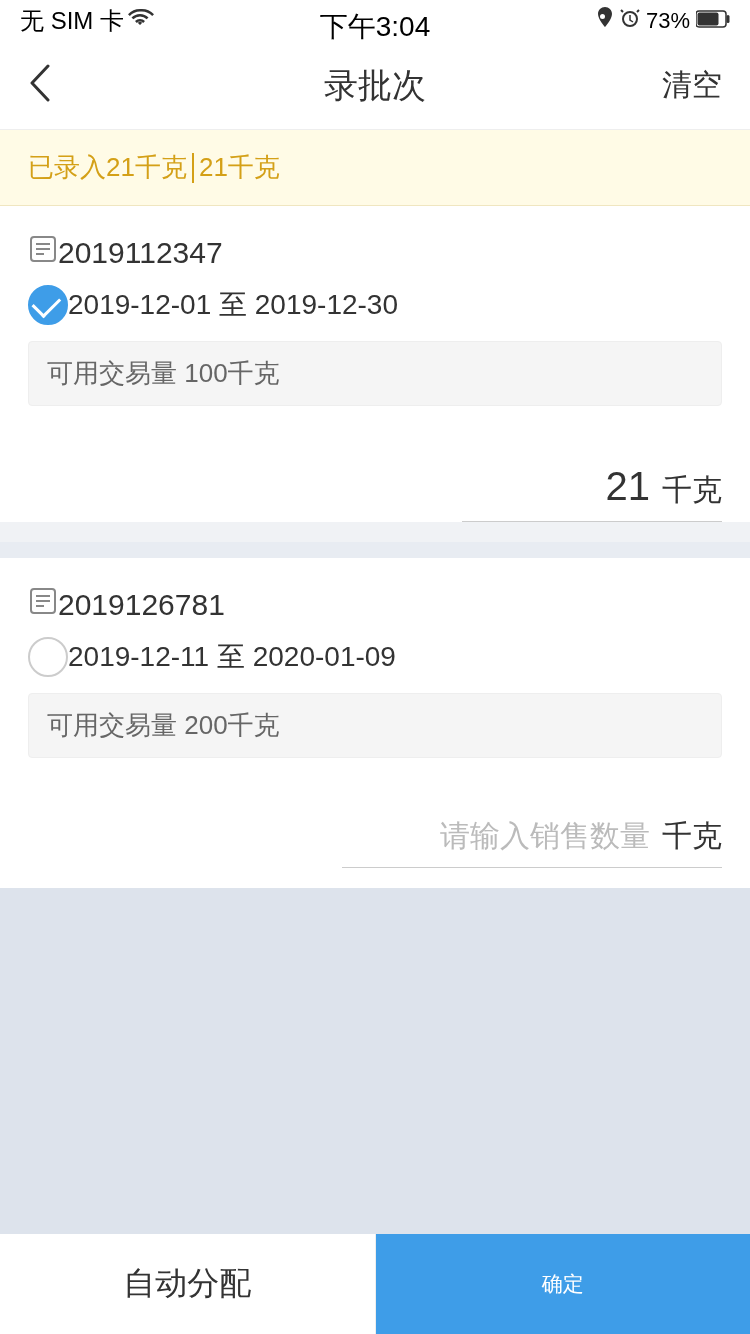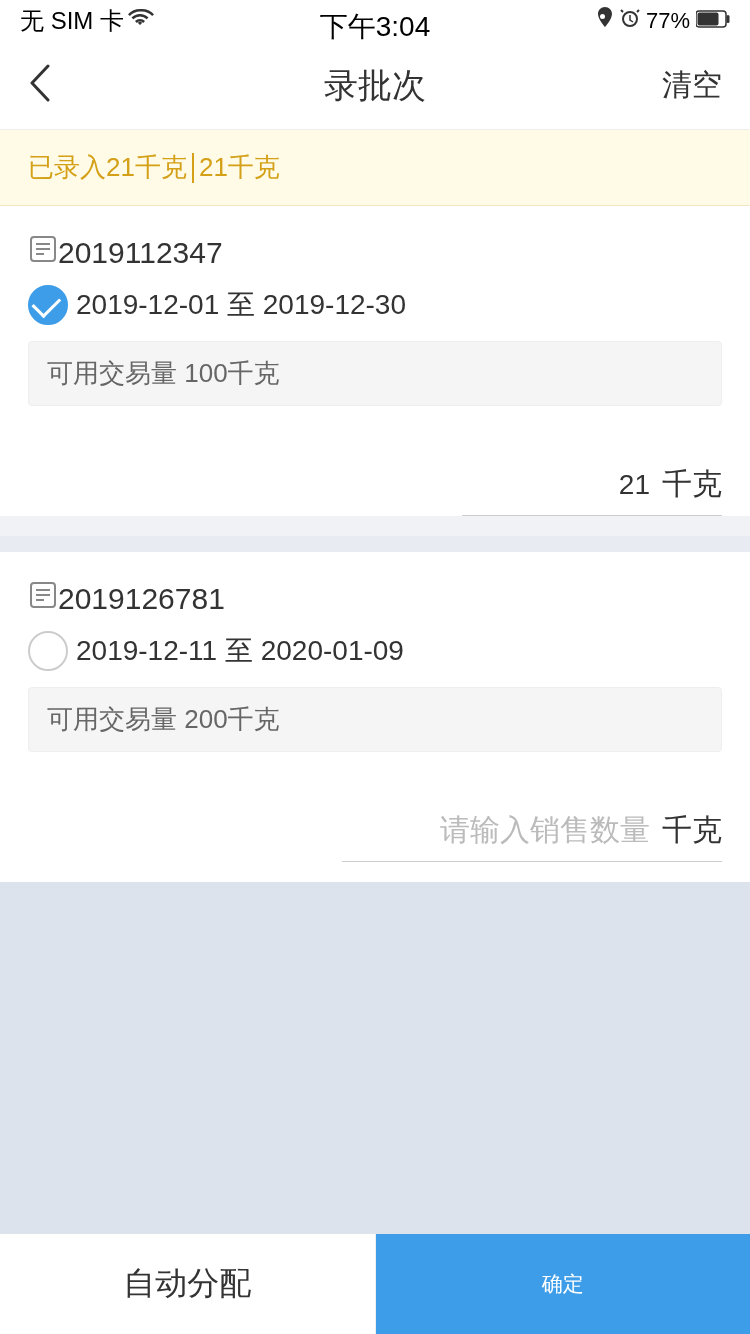--- a/index.html
+++ b/index.html
@@ -116,21 +116,21 @@
       font-size: 30px;
     }
     .batch-number {
       font-size: 30px;
       color: #333;
       font-weight: 500;
     }
     .batch-row {
       display: flex;
       align-items: center;
-      gap: 8px;
+      gap: 0;
       margin-bottom: 16px;
     }
     .radio-circle {
       width: 40px;
       height: 40px;
       border-radius: 50%;
       border: 2px solid #ccc;
       background: #fff;
       flex-shrink: 0;
       display: flex;
@@ -166,21 +166,21 @@
 
     
     .amount-row {
       display: flex;
       align-items: baseline;
       justify-content: flex-end;
       padding: 18px 28px 10px 28px;
       background: #fff;
     }
     .amount-value {
-      font-size: 28px;
+      font-size: 40px;
       color: #333;
       font-weight: 500;
       margin-right: 12px;
     }
     .amount-unit {
       font-size: 30px;
       color: #333;
     }
     .amount-underline {
       width: 260px;
@@ -287,21 +287,21 @@
           <path d="M9 0C5.1 0 2 3.1 2 7c0 5.2 7 13 7 13s7-7.8 7-13c0-3.9-3.1-7-7-7zm0 9.5A2.5 2.5 0 116.5 7 2.5 2.5 0 019 9.5z" fill="#333"></path>
         </svg>
     </span>
     <span>
       <svg width="20" height="22" viewBox="0 0 20 22">
           <circle cx="10" cy="12" r="7" fill="none" stroke="#333" stroke-width="2"></circle>
           <path d="M10 8v5l3 2" stroke="#333" stroke-width="1.5" fill="none"></path>
           <path d="M3 5L1 3M17 5l2-2" stroke="#333" stroke-width="2"></path>
         </svg>
     </span>
-    <span>77%</span>
+    <span>73%</span>
     <span>
       <svg width="34" height="18" viewBox="0 0 34 18">
         <rect x="0" y="1" width="30" height="16" rx="3" fill="none" stroke="#333" stroke-width="1.5"></rect>
         <rect x="30.5" y="5" width="3" height="8" rx="1.5" fill="#333"></rect>
         <rect x="1.5" y="2.5" width="21" height="13" rx="2" fill="#333"></rect>
       </svg>
     </span>
   </div>
 </div>
 

